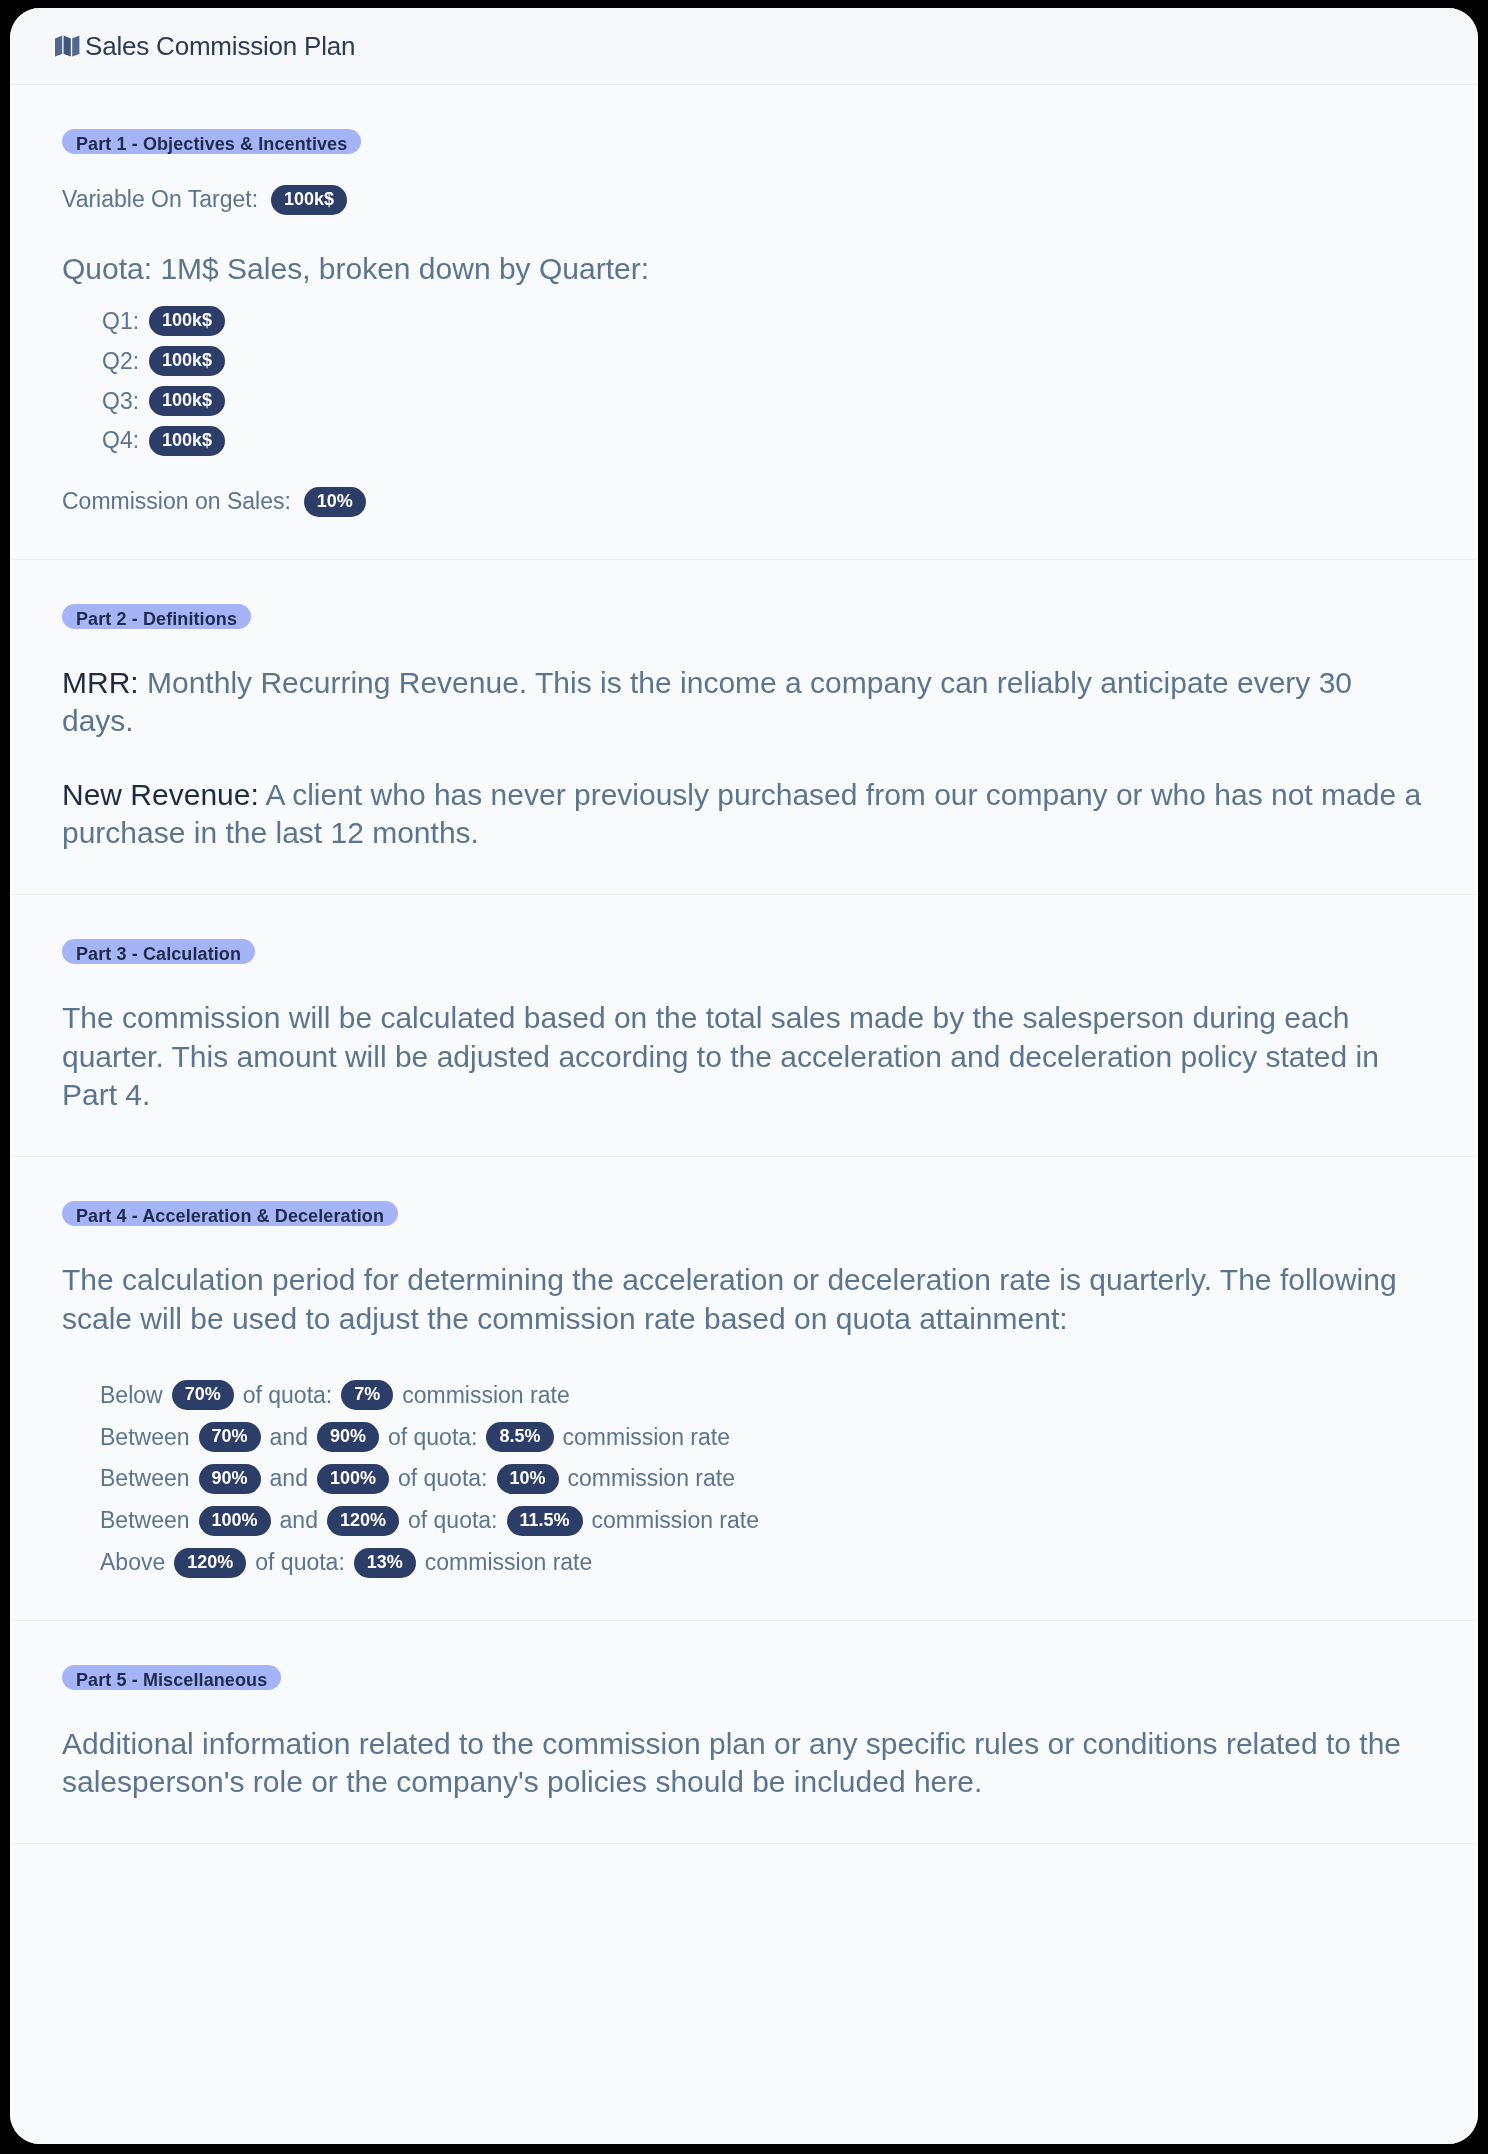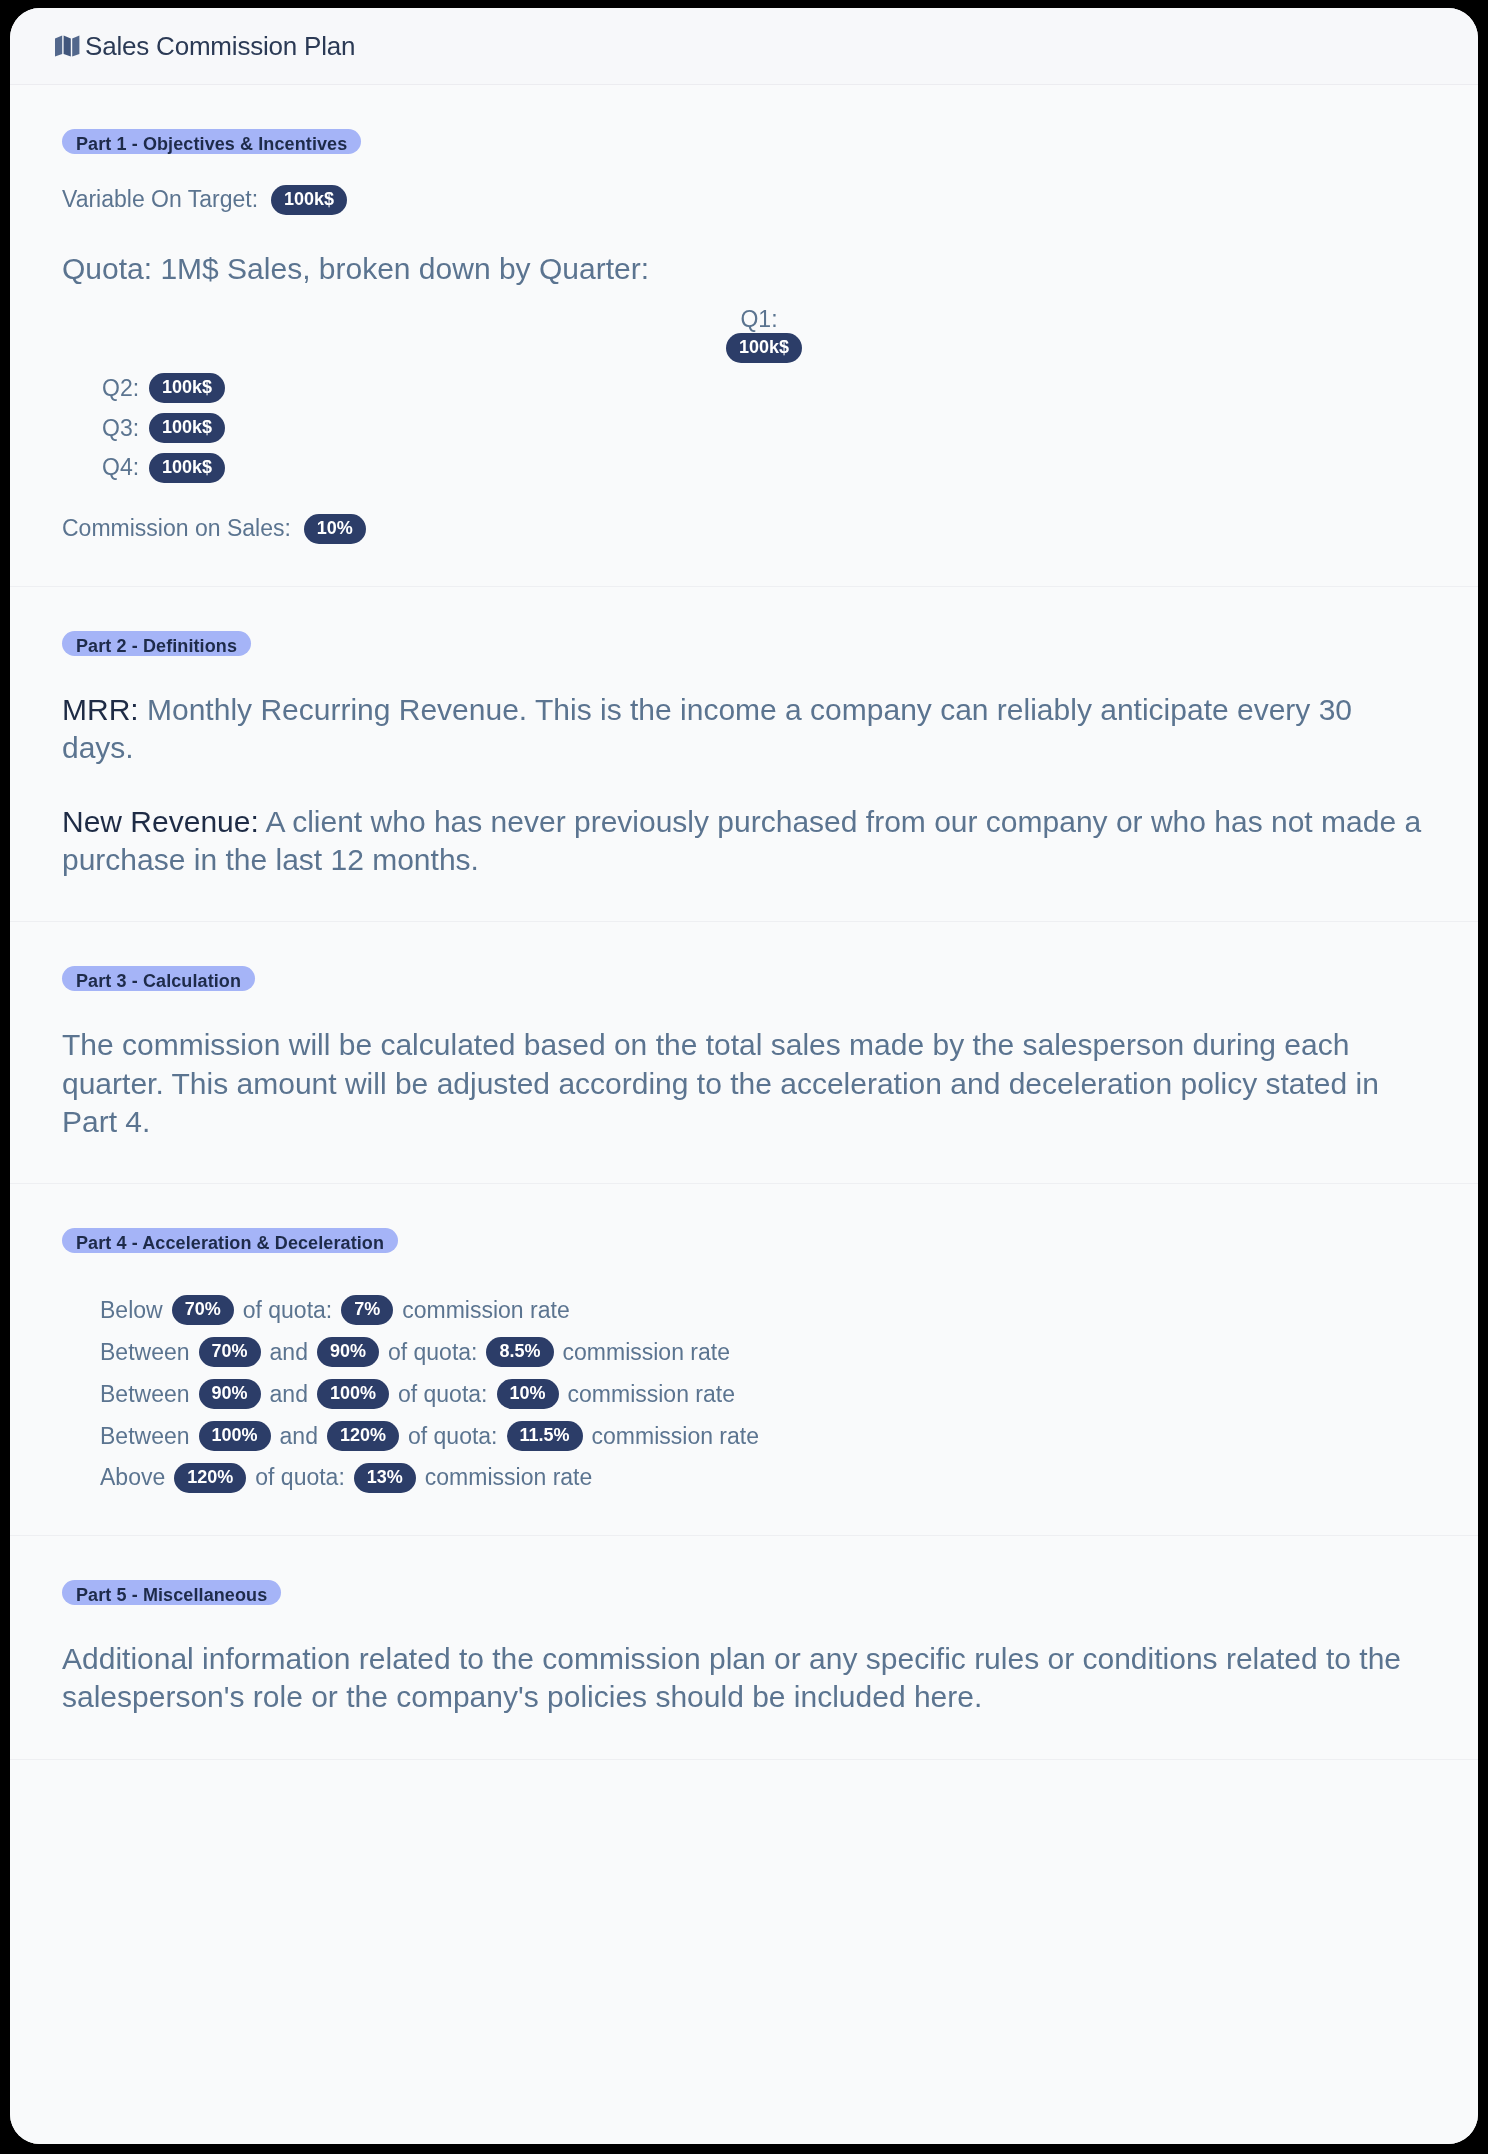--- a/index.html
+++ b/index.html
@@ -132,21 +132,21 @@
     margin-top: 18px;
     padding-left: 40px;
   }
   .quarter-row {
     display: flex;
     align-items: center;
     font-size: 23px;
     color: #5b7490;
     margin-top: 10px;
   }
-  .quarter-row:first-child { margin-top: 2px; flex-direction: column; }
+  .quarter-row:first-child { margin-top: 2px; }
   .quarter-row .q-label {
     margin-right: 10px;
   }
 
   
   .scale-list {
     margin-top: 42px;
     padding-left: 38px;
   }
   .scale-row {
@@ -238,20 +238,21 @@
         </div>
       </div>
 
       <div class="section">
         <span class="part-badge">Part 3 - Calculation</span>
         <div class="para">The commission will be calculated based on the total sales made by the salesperson during each quarter. This amount will be adjusted according to the acceleration and deceleration policy stated in Part 4.</div>
       </div>
 
       <div class="section">
         <span class="part-badge">Part 4 - Acceleration &amp; Deceleration</span>
+        <div class="para">The calculation period for determining the acceleration or deceleration rate is quarterly. The following scale will be used to adjust the commission rate based on quota attainment:</div>
 
         <div class="scale-list">
 
           <div class="scale-row">
             <span class="txt first">Below</span>
             <span class="pill">70%</span>
             <span class="txt">of quota:</span>
             <span class="pill">7%</span>
             <span class="txt">commission rate</span>
           </div>

